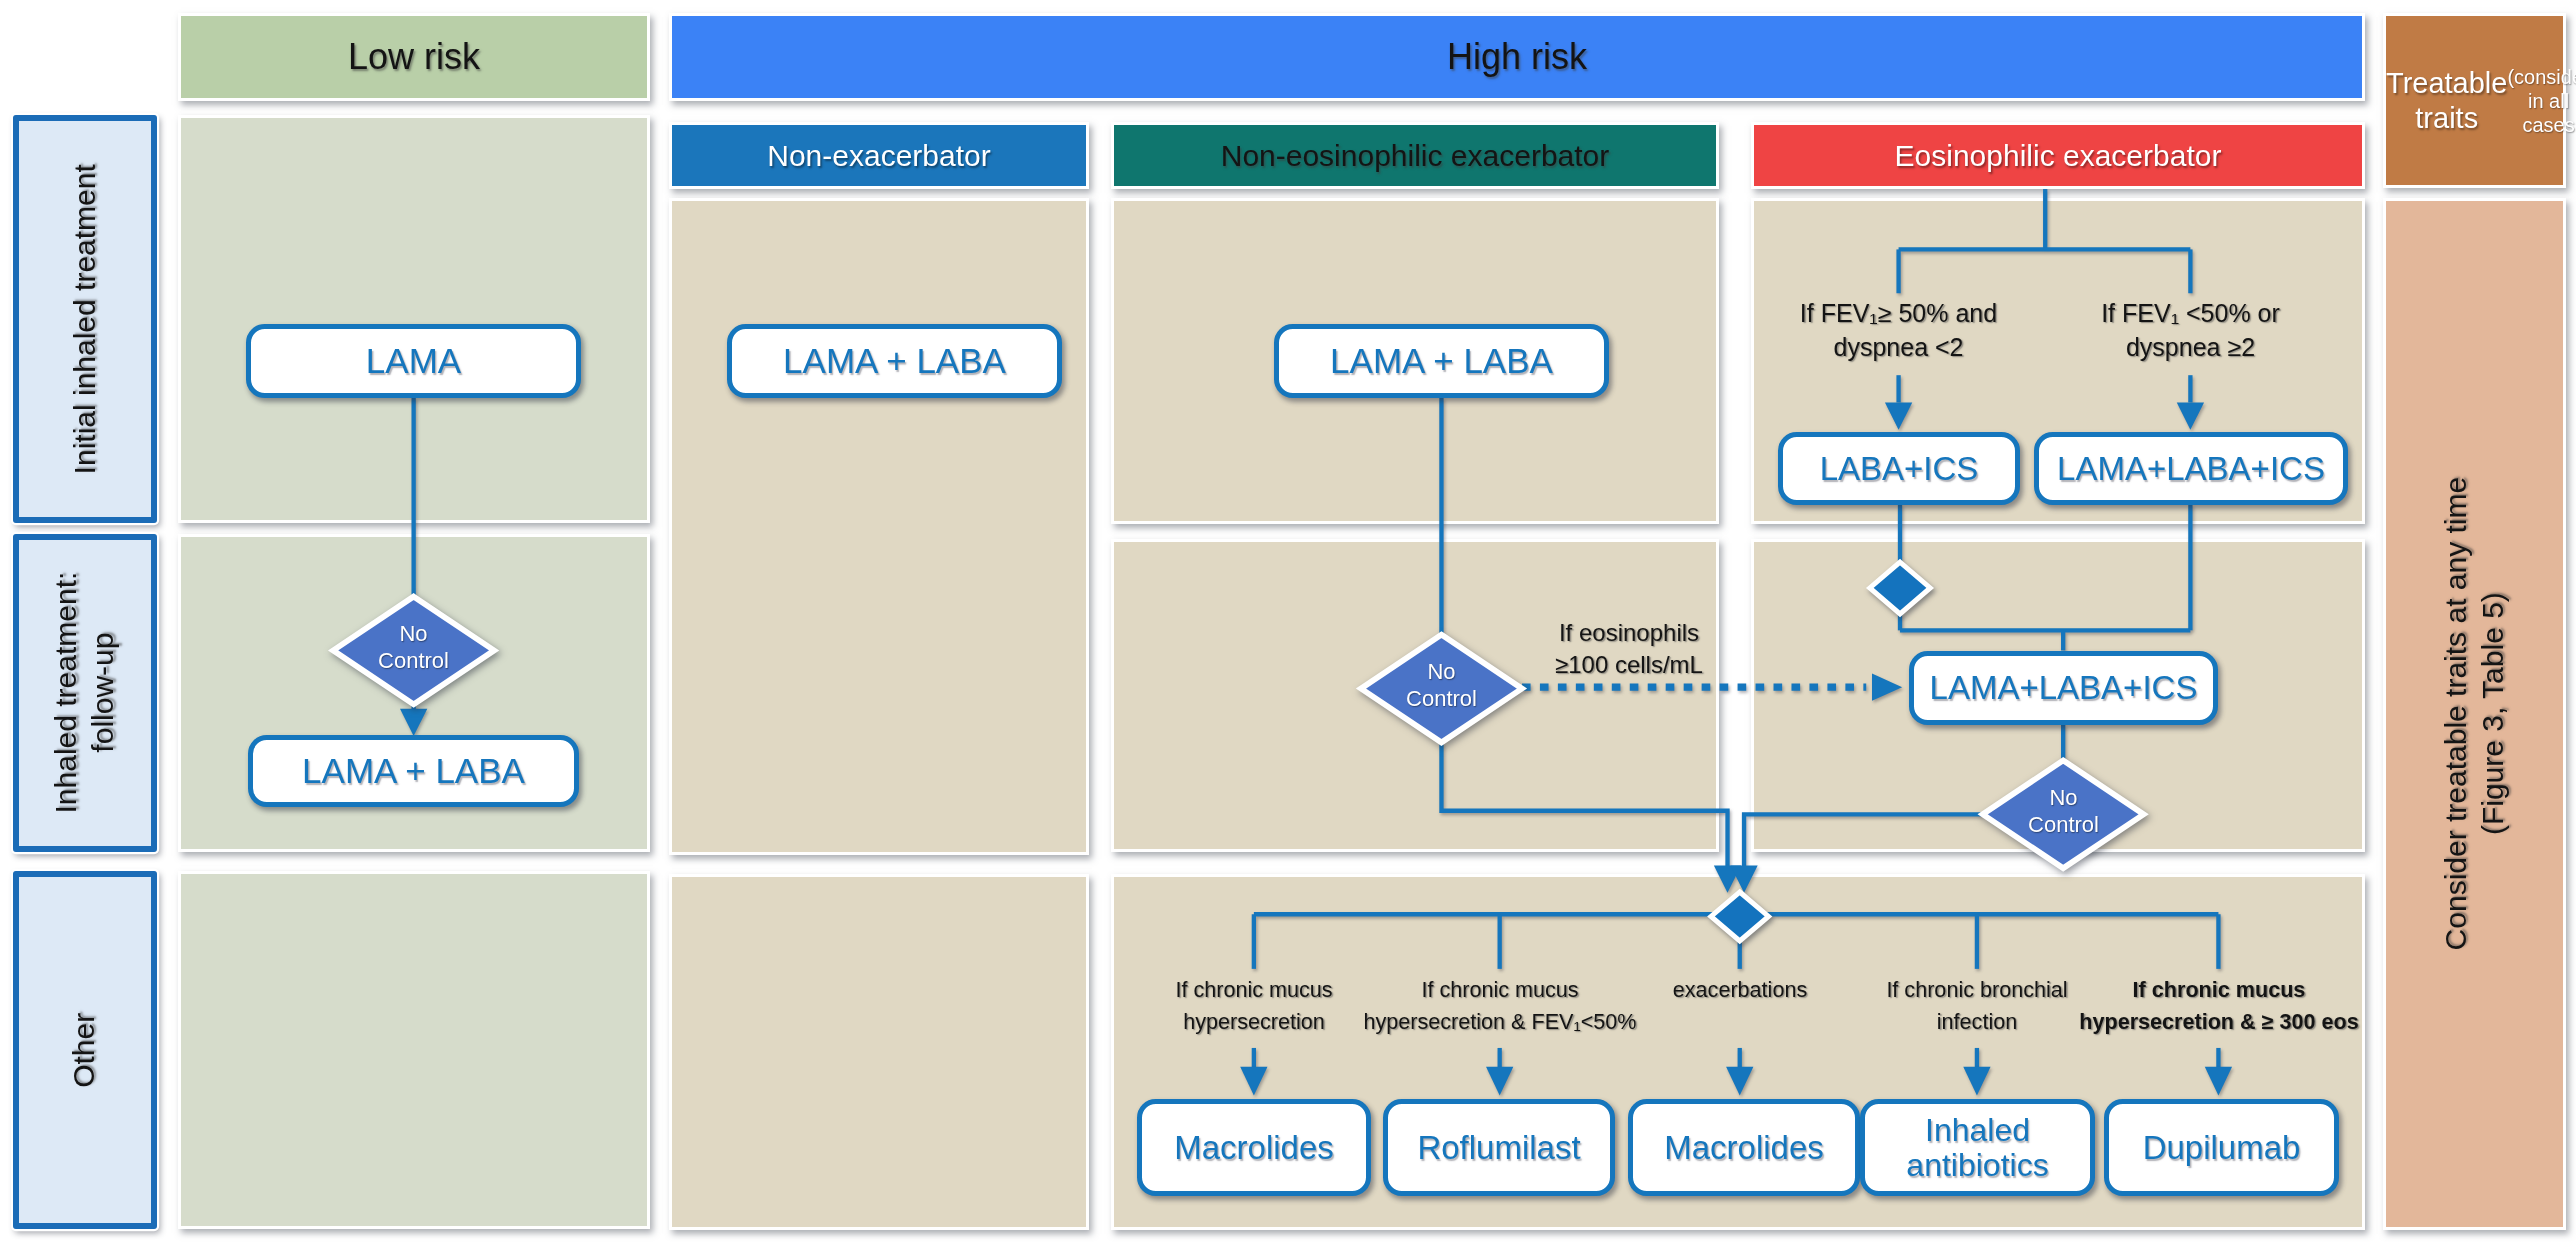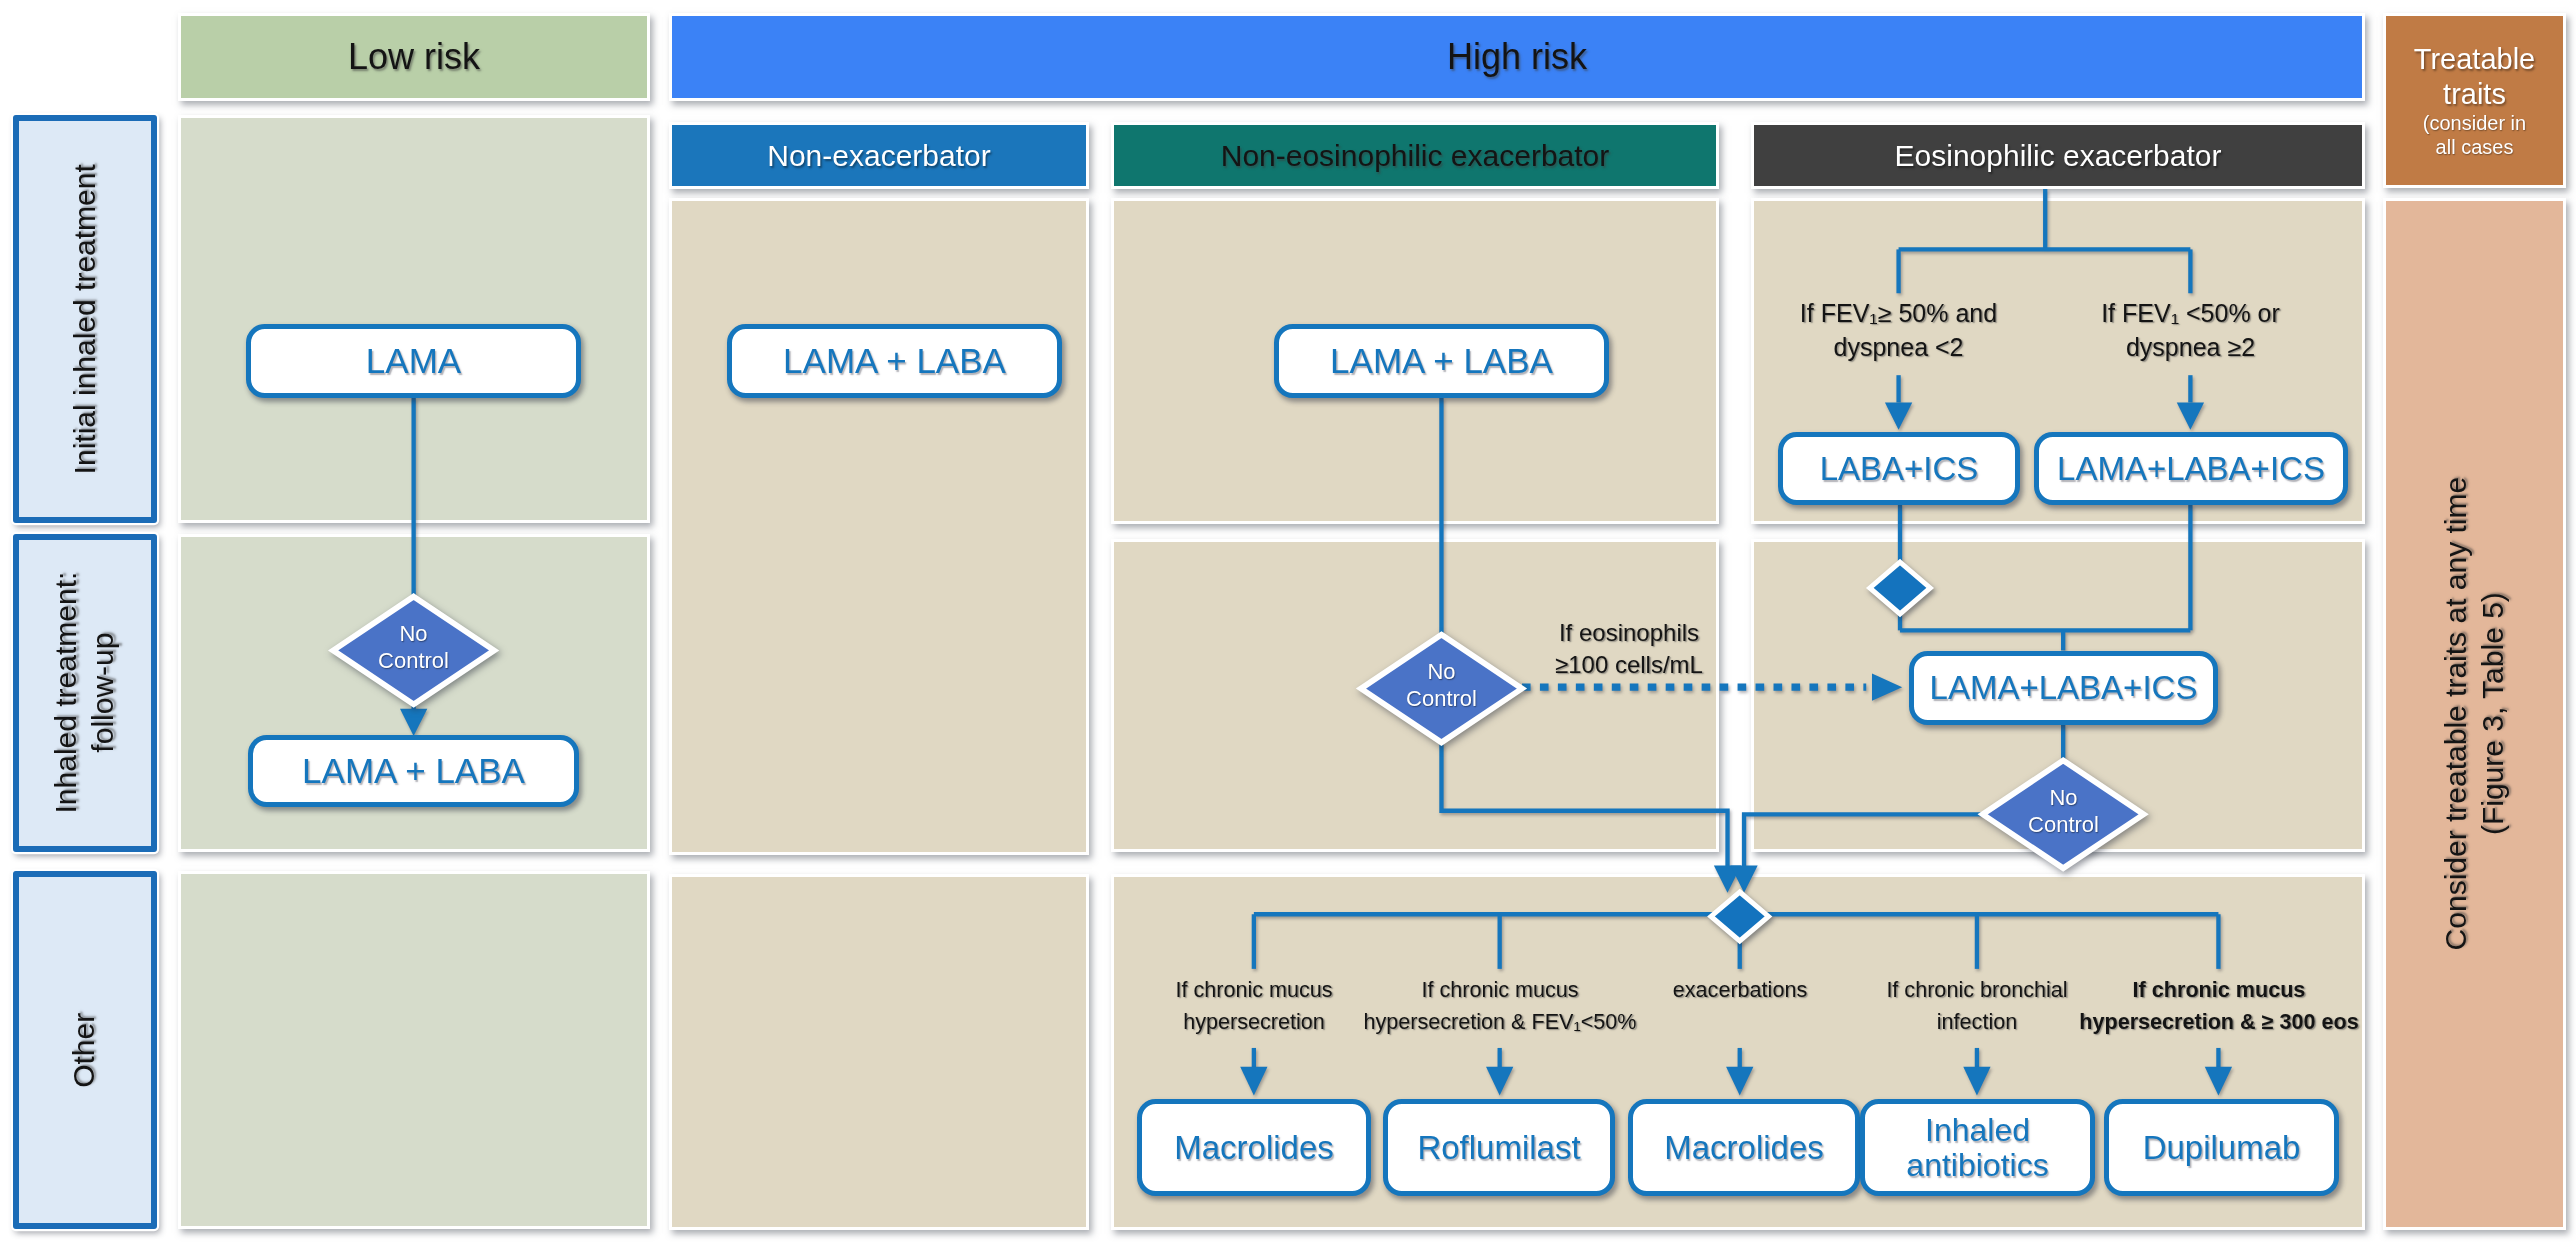--- a/index.html
+++ b/index.html
@@ -55,21 +55,21 @@
 <body>
 
 <div id="canvas">
 
   <div class="panel hdr" style="left:178px;top:13px;width:472px;height:88px;background:#b9cfa8;">
     <span class="hdr-dark">Low risk</span>
   </div>
   <div class="panel hdr" style="left:669px;top:13px;width:1696px;height:88px;background:#3b82f6;">
     <span class="hdr-dark">High risk</span>
   </div>
-  <div class="panel" style="left:2383px;top:13px;width:183px;height:175px;background:#c07b45;display:flex;flex-direction:column;align-items:center;justify-content:center;">
+  <div class="panel" style="left:2383px;top:13px;width:183px;height:175px;background:#c07b45;display:flex;flex-direction:row;align-items:center;">
     <div class="treat-title" style="width:155px;">Treatable traits</div>
     <div class="treat-sub" style="width:126px;">(consider in all cases</div>
   </div>
 
   <div class="panel" style="left:2383px;top:198px;width:183px;height:1032px;background:#e3b79a;display:flex;align-items:center;justify-content:center;">
     <div class="vtext">
       <div>Consider treatable traits at any time</div>
       <div>(Figure 3, Table 5)</div>
     </div>
   </div>
@@ -90,21 +90,21 @@
   <div class="panel" style="left:178px;top:115px;width:472px;height:408px;background:#d6dccb;"></div>
   <div class="panel" style="left:178px;top:534px;width:472px;height:318px;background:#d6dccb;"></div>
   <div class="panel" style="left:178px;top:871px;width:472px;height:358px;background:#d6dccb;"></div>
 
   <div class="panel hdr" style="left:669px;top:122px;width:420px;height:67px;background:#1b76bb;">
     <span class="col-hdr light">Non-exacerbator</span>
   </div>
   <div class="panel hdr" style="left:1111px;top:122px;width:608px;height:67px;background:#0f766e;">
     <span class="col-hdr dark">Non-eosinophilic exacerbator</span>
   </div>
-  <div class="panel hdr" style="left:1751px;top:122px;width:614px;height:67px;background:#404040;text-align:right;">
+  <div class="panel hdr" style="left:1751px;top:122px;width:614px;height:67px;background:#ef4444;text-align:right;">
     <span class="col-hdr light">Eosinophilic exacerbator</span>
   </div>
 
   <div class="panel" style="left:669px;top:198px;width:420px;height:657px;background:#e0d8c3;"></div>
   <div class="panel" style="left:669px;top:874px;width:420px;height:356px;background:#e0d8c3;"></div>
   <div class="panel" style="left:1111px;top:198px;width:608px;height:326px;background:#e0d8c3;"></div>
   <div class="panel" style="left:1111px;top:539px;width:608px;height:313px;background:#e0d8c3;"></div>
   <div class="panel" style="left:1751px;top:198px;width:614px;height:326px;background:#e0d8c3;"></div>
   <div class="panel" style="left:1751px;top:539px;width:614px;height:313px;background:#e0d8c3;"></div>
   <div class="panel" style="left:1111px;top:874px;width:1254px;height:356px;background:#e0d8c3;"></div>

